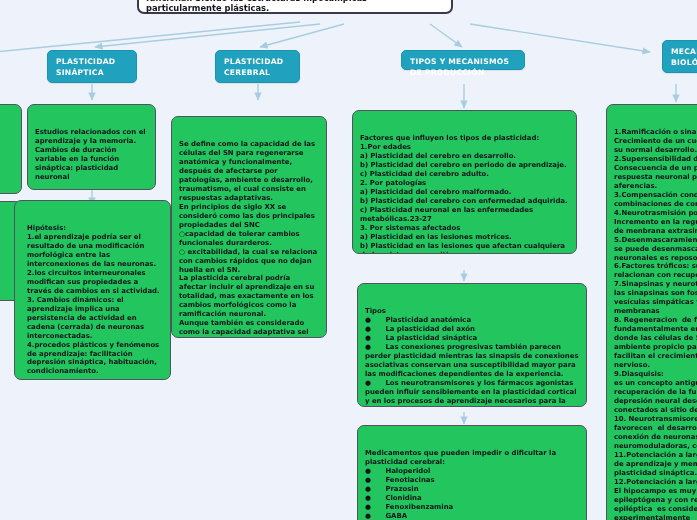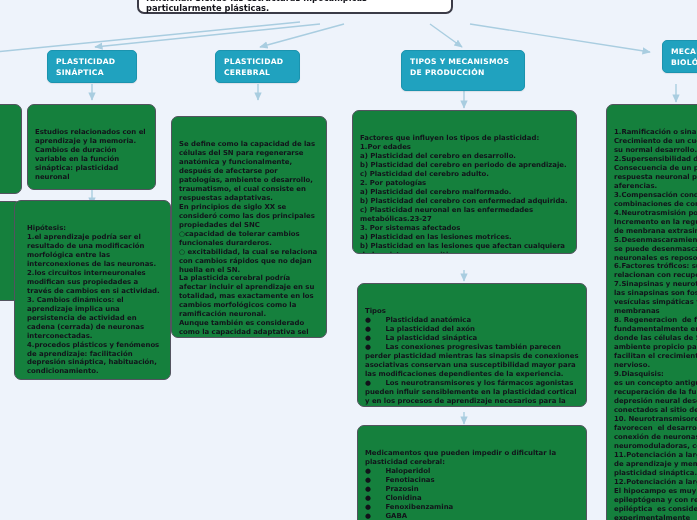--- a/index.html
+++ b/index.html
@@ -52,21 +52,21 @@
     font-weight: bold;
     font-size: 7.6px;
     letter-spacing: 0.25px;
     line-height: 1.45;
     padding: 5px 8px 6px 8px;
     text-align: left;
     box-shadow: 0 1px 1px rgba(0,0,0,0.08);
   }
   
   .note {
-    background: #15803d;
+    background: #22c55e;
     border: 1.6px solid #53535f;
     border-radius: 7px;
     color: #12121a;
     font-weight: bold;
     font-size: 6.9px;
     line-height: 1.30;
     padding: 5px 6px 5px 7px;
     text-align: left;
     overflow: hidden;
     white-space: pre-wrap;
@@ -115,21 +115,21 @@
   <div class="node topic" style="left:47px; top:50px; width:90px; height:33px;">
     <span class="note-body">PLASTICIDAD
 SINÁPTICA</span>
   </div>
 
   <div class="node topic" style="left:215px; top:50px; width:85px; height:33px;">
     <span class="note-body">PLASTICIDAD
 CEREBRAL</span>
   </div>
 
-  <div class="node topic" style="left:401px; top:50px; width:124px; height:41px;">
+  <div class="node topic" style="left:401px; top:50px; width:124px; height:20px;">
     <span class="note-body">TIPOS Y MECANISMOS
 DE PRODUCCIÓN</span>
   </div>
 
   <div class="node topic" style="left:662px; top:40px; width:100px; height:33px;">
     <span class="note-body">MECANISMOS
 BIOLÓGICOS</span>
   </div>
 
   <div class="node note empty" style="left:-30px; top:104px; width:52px; height:90px;">

